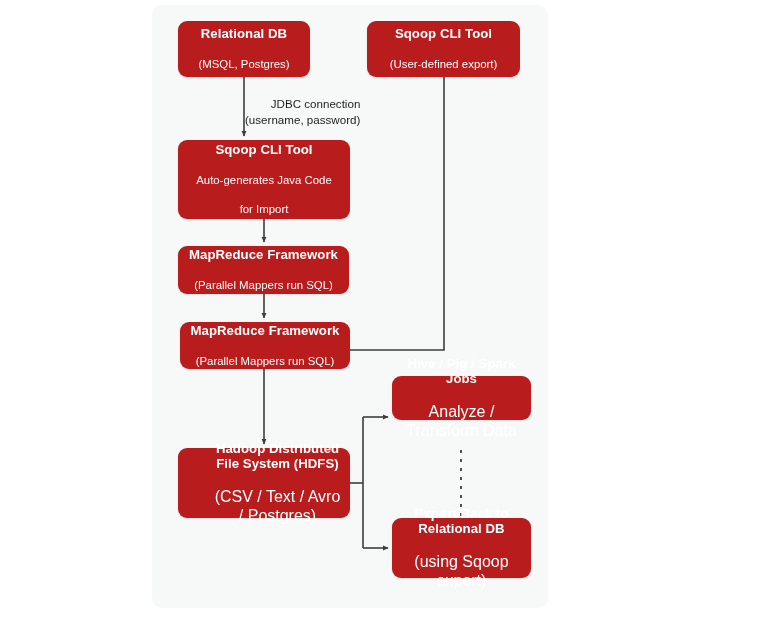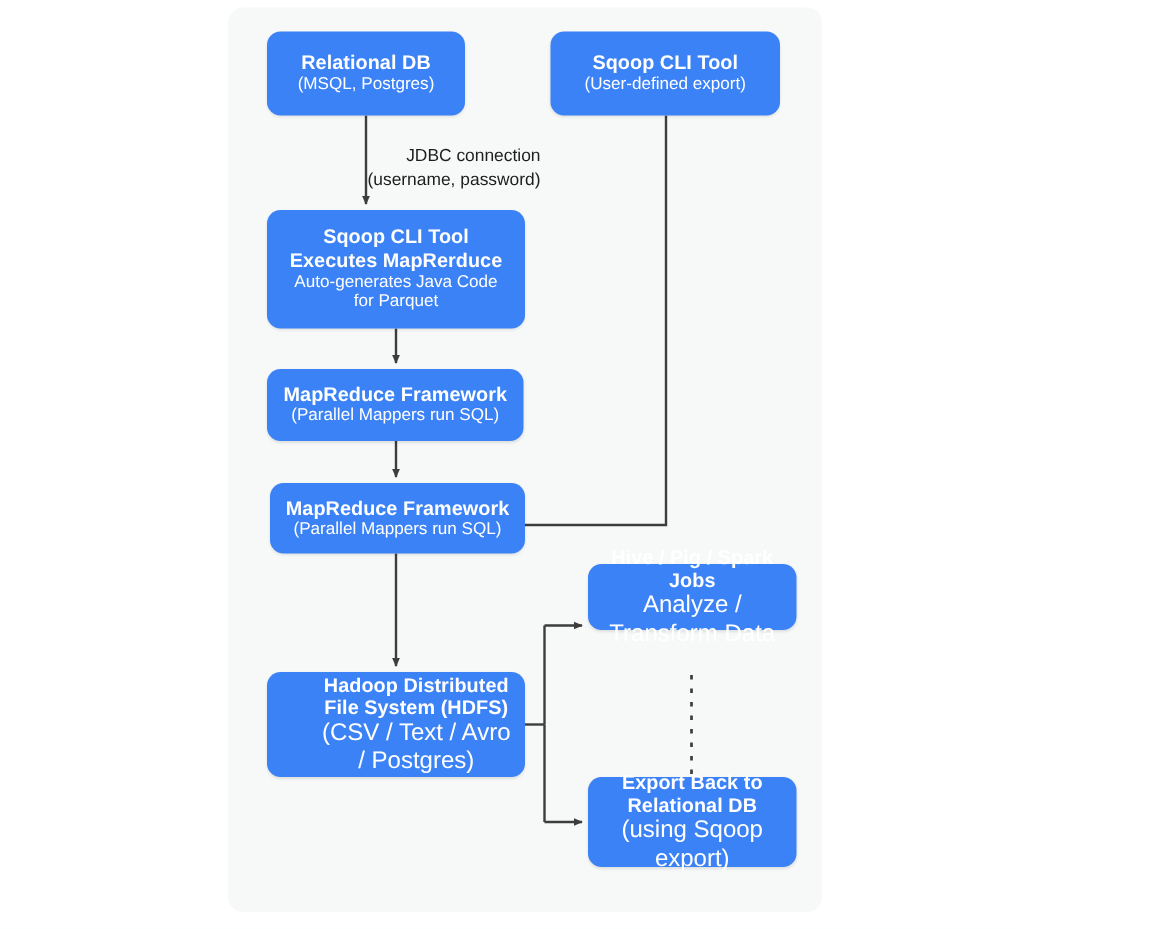--- a/index.html
+++ b/index.html
@@ -40,42 +40,42 @@
     top: 0;
     width: 766px;
     height: 619px;
     overflow: visible;
     pointer-events: none;
   }
 
   .node {
     position: absolute;
     box-sizing: border-box;
-    background: #3b82f6;
+    background: #b91c1c;
     border-radius: 9px;
     color: #ffffff;
     display: flex;
     flex-direction: column;
     align-items: center;
     justify-content: center;
     text-align: center;
     padding: 4px 7px;
     line-height: 1.18;
     box-shadow: 0 1px 2px rgba(0,0,0,0.10);
   }
   .node .ttl {
     font-size: 13.2px;
     font-weight: 600;
     letter-spacing: 0.05px;
     white-space: nowrap;
   }
   .node .sub {
     font-size: 11.4px;
     font-weight: 400;
-    margin-top: 0;
+    margin-top: 16px;
   }
   .node .sub.tight { font-size: 16px; }
 
   
   #node-relational-db       { left:178px; top:21px;  width:132px; height:56px; }
   #node-sqoop-cli-tool      { left:367px; top:21px;  width:153px; height:56px; }
   #node-sqoop-executes      { left:178px; top:140px; width:172px; height:79px; }
   #node-mapreduce-1         { left:178px; top:246px; width:171px; height:48px; }
   #node-mapreduce-2         { left:180px; top:322px; width:170px; height:47px; }
   #node-hdfs                { left:178px; top:448px; width:172px; height:70px;padding-left:34px; }
@@ -150,23 +150,22 @@
     <div class="sub">(MSQL, Postgres)</div>
   </div>
 
   <div class="node" id="node-sqoop-cli-tool">
     <div class="ttl">Sqoop CLI Tool</div>
     <div class="sub">(User-defined export)</div>
   </div>
 
   <div class="node" id="node-sqoop-executes">
     <div class="ttl">Sqoop CLI Tool</div>
-    <div class="ttl">Executes MapRerduce</div>
     <div class="sub">Auto-generates Java Code</div>
-    <div class="sub">for Parquet</div>
+    <div class="sub">for Import</div>
   </div>
 
   <div class="node" id="node-mapreduce-1">
     <div class="ttl">MapReduce Framework</div>
     <div class="sub">(Parallel Mappers run SQL)</div>
   </div>
 
   <div class="node" id="node-mapreduce-2">
     <div class="ttl">MapReduce Framework</div>
     <div class="sub">(Parallel Mappers run SQL)</div>

